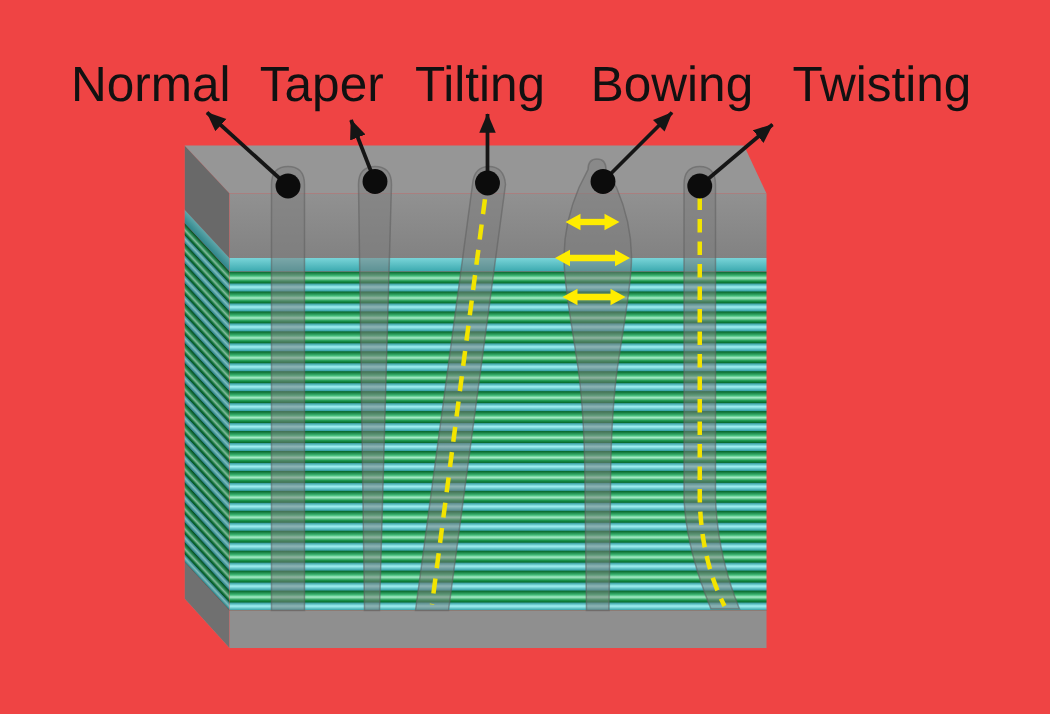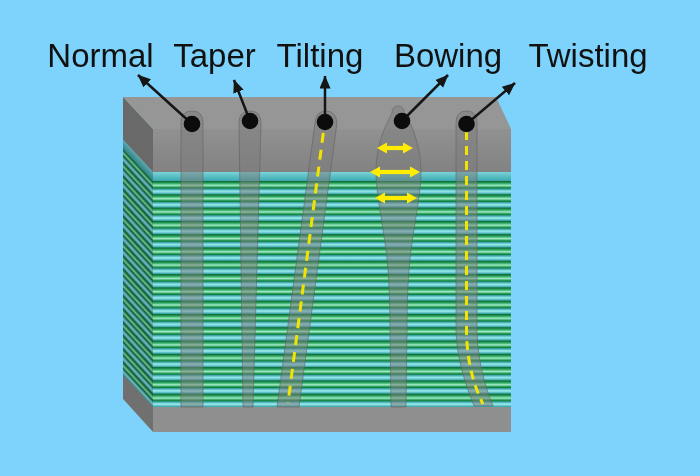--- a/index.html
+++ b/index.html
@@ -1,20 +1,20 @@
 <!DOCTYPE html>
 <html><head>
 <meta charset="utf-8">
 <style>
   html, body { margin: 0; padding: 0; background: #ffffff; }
   .canvas {
     position: relative;
     width: 700px;
     height: 476px;
-    background: #7dd3fc;
+    background: #ef4444;
     overflow: hidden;
     font-family: "Liberation Sans", sans-serif;
   }
   svg { display: block; }
   .defect-label {
     font-family: "Liberation Sans", sans-serif;
     font-size: 33px;
     fill: #111111;
   }
 </style>

